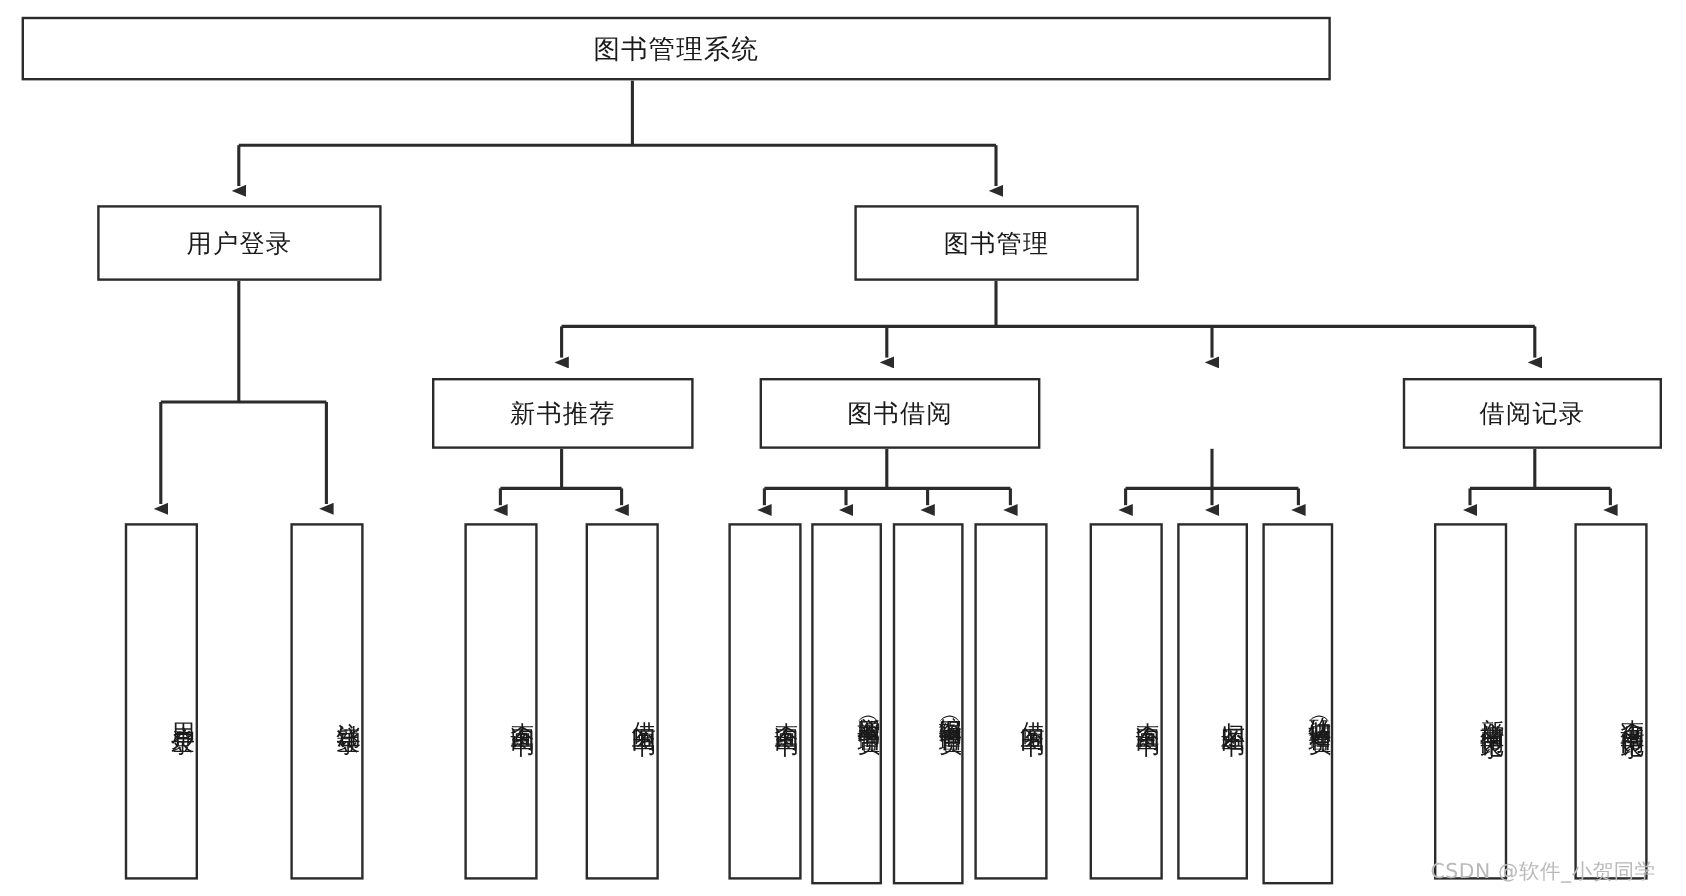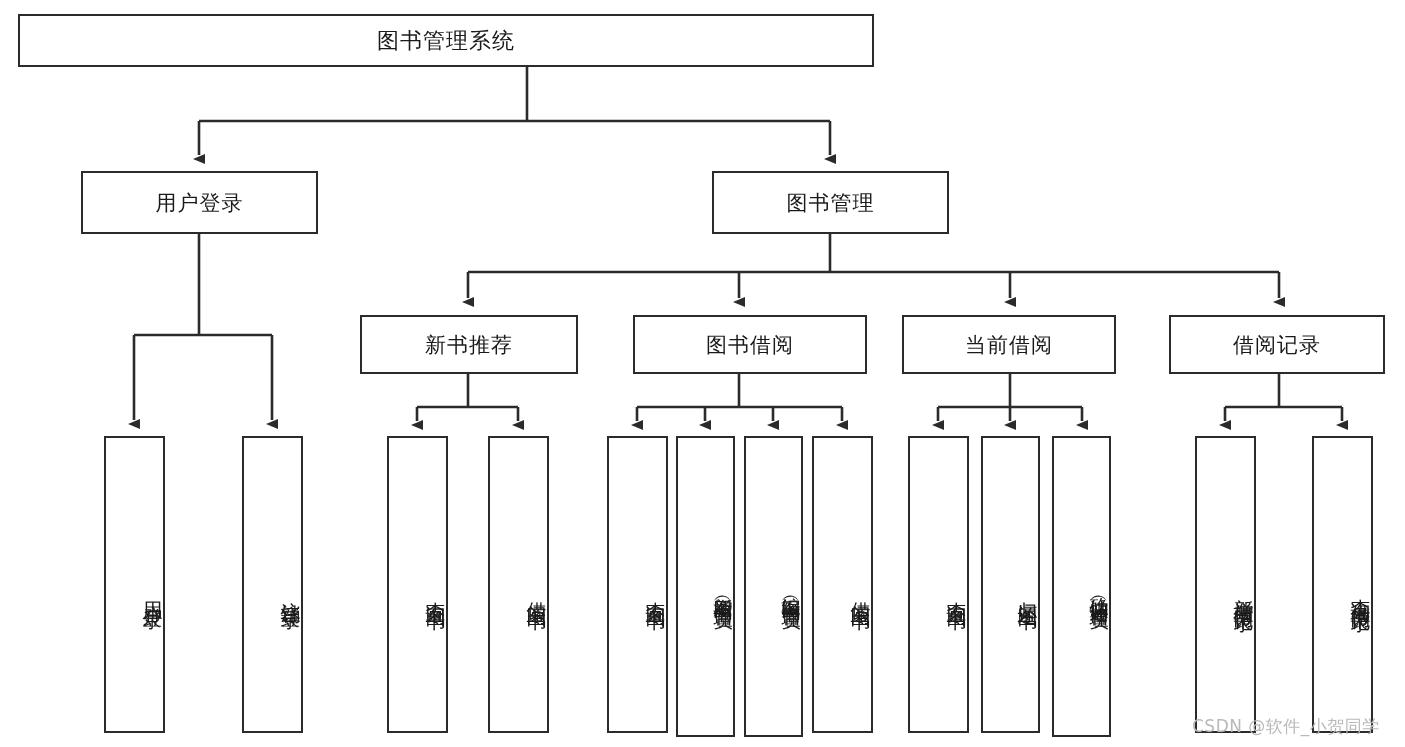--- a/index.html
+++ b/index.html
@@ -117,39 +117,36 @@
       <path d="M1010,407 L1010,421" marker-end="url(#arrow)"></path>
       <path d="M1082,407 L1082,421" marker-end="url(#arrow)"></path>
 
       <path d="M1279,374 L1279,407"></path>
       <path d="M1225,407 L1342,407"></path>
       <path d="M1225,407 L1225,421" marker-end="url(#arrow)"></path>
       <path d="M1342,407 L1342,421" marker-end="url(#arrow)"></path>
     </g>
   </svg>
 
-  <div class="node node-root" style="left:18px; top:14px; width:856px; height:53px;">
+  <div class="node node-root" style="left:18px; top:14px; width:1091px; height:53px;">
     <span>图书管理系统</span>
   </div>
 
   <div class="node node-h" style="left:81px; top:171px; width:237px; height:63px;">
     <span>用户登录</span>
   </div>
   <div class="node node-h" style="left:360px; top:315px; width:218px; height:59px;">
     <span>新书推荐</span>
   </div>
 
   <div class="node node-h" style="left:712px; top:171px; width:237px; height:63px;">
     <span>图书管理</span>
   </div>
   <div class="node node-h" style="left:633px; top:315px; width:234px; height:59px;">
     <span>图书借阅</span>
-  </div>
-  <div class="node node-h" style="left:902px; top:315px; width:214px; height:59px;">
-    <span>当前借阅</span>
   </div>
   <div class="node node-h" style="left:1169px; top:315px; width:216px; height:59px;">
     <span>借阅记录</span>
   </div>
 
   <div class="node node-v" style="left:104px; top:436px; width:61px; height:297px;">
     <span>用户登录</span>
   </div>
   <div class="node node-v" style="left:242px; top:436px; width:61px; height:297px;">
     <span>注销登录</span>

